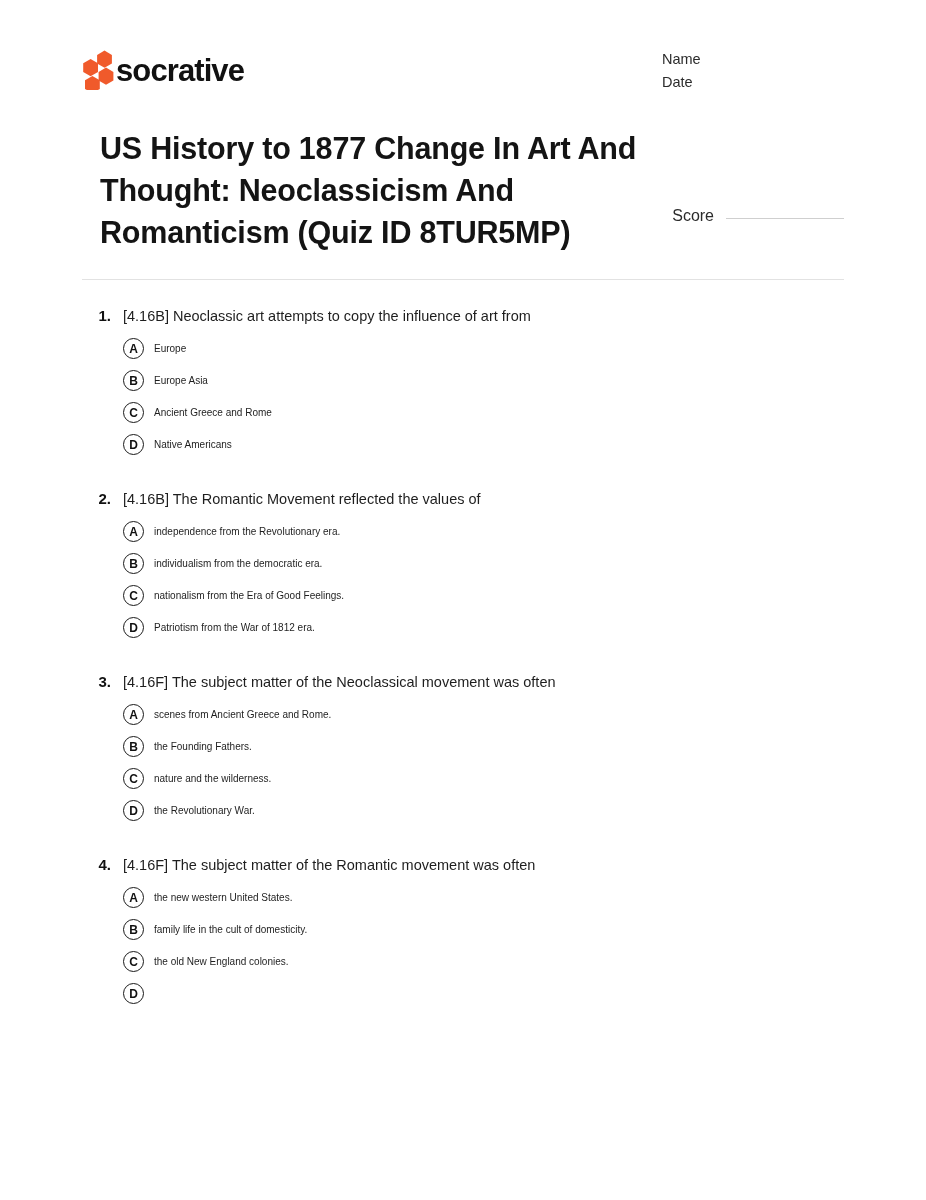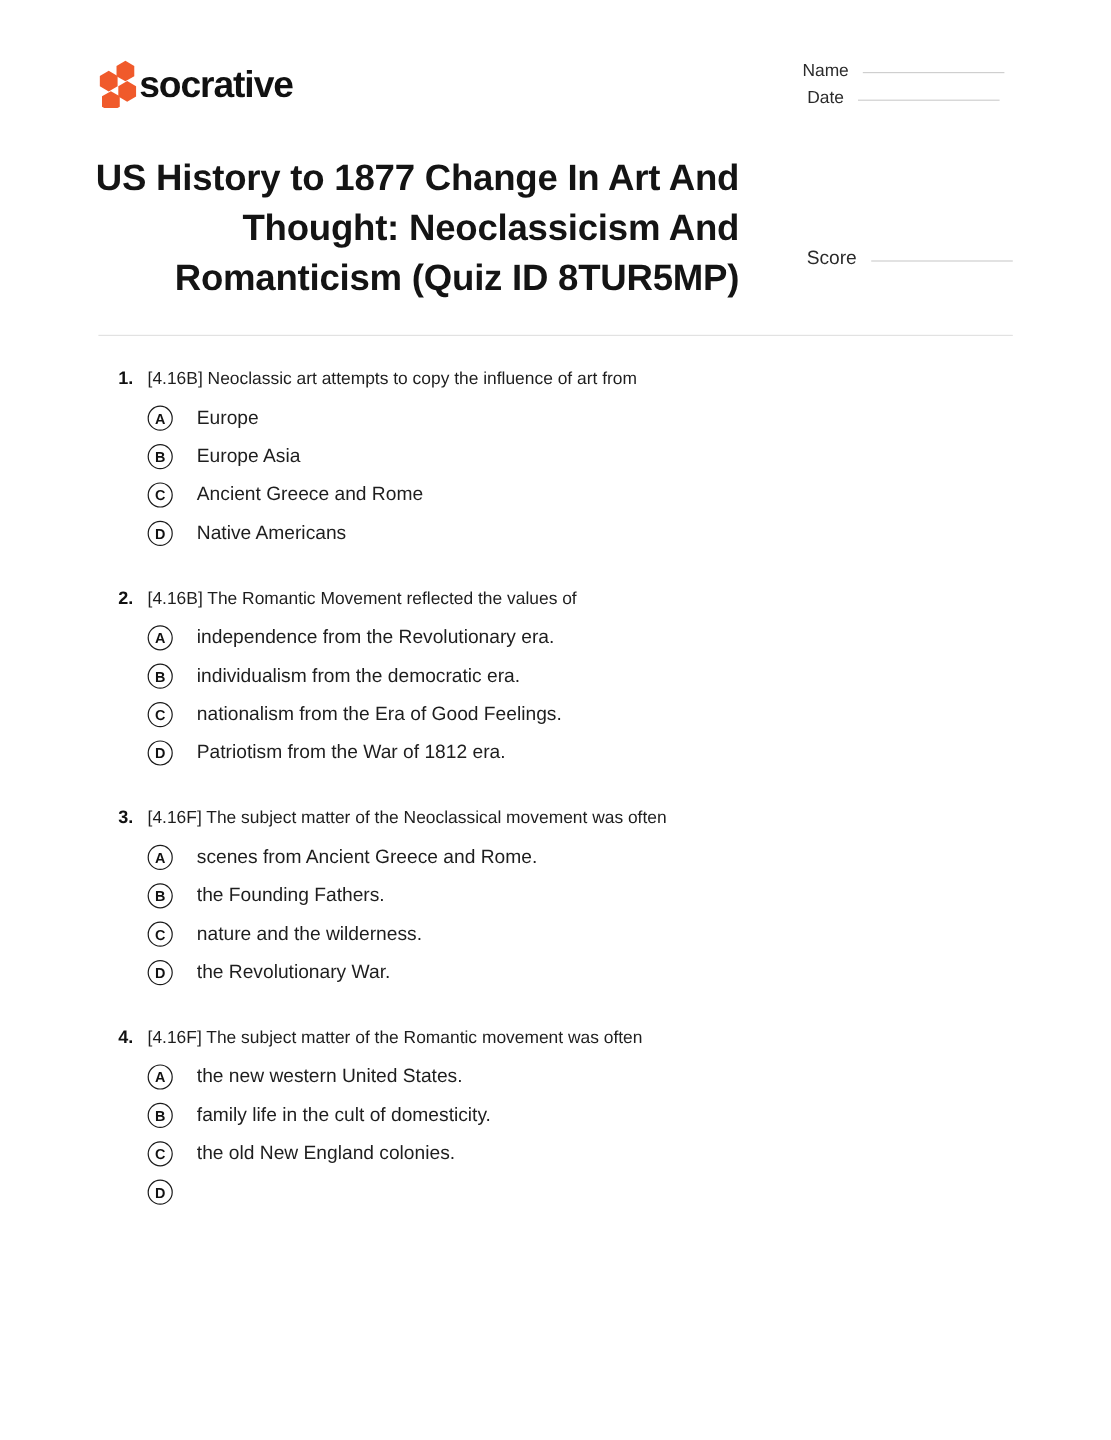--- a/index.html
+++ b/index.html
@@ -56,45 +56,45 @@
     white-space: nowrap;
   }
 
   .fields {
     margin-top: 6px;
     width: 182px;
   }
   .field-row {
     display: flex;
     align-items: baseline;
-    justify-content: center;
+    justify-content: flex-start;
     gap: 12px;
     height: 23px;
+    flex-direction: column;
   }
   .field-label {
     font-size: 14.5px;
     color: #2b2b2b;
     white-space: nowrap;
     line-height: 1;
   }
   .field-rule {
     display: block;
     width: 118px;
     height: 1px;
     background: #cfcfcf;
     position: relative;
     top: -2px;
   }
 
   
   .title-block {
-    padding: 0 36px;
-    box-sizing: border-box;
-    position: relative;
-    text-align: right;
+    padding: 0 100px;
+    box-sizing: border-box;
+    position: relative;
   }
   .quiz-title {
     margin: 0;
     padding-top: 29px;
     font-size: 30.5px;
     font-weight: 700;
     line-height: 42px;
     letter-spacing: -0.2px;
     color: #141414;
     max-width: 580px;
@@ -182,22 +182,22 @@
     display: flex;
     align-items: center;
     justify-content: center;
     font-size: 12px;
     font-weight: 700;
     color: #111111;
     box-sizing: border-box;
     line-height: 1;
   }
   .choice-text {
-    margin-left: 20px;
-    font-size: 16px;
+    margin-left: 10px;
+    font-size: 10px;
     line-height: 20px;
     color: #1e1e1e;
   }
 </style>
 </head>
 <body>
 
 <div class="page">
 
   <div class="header">

